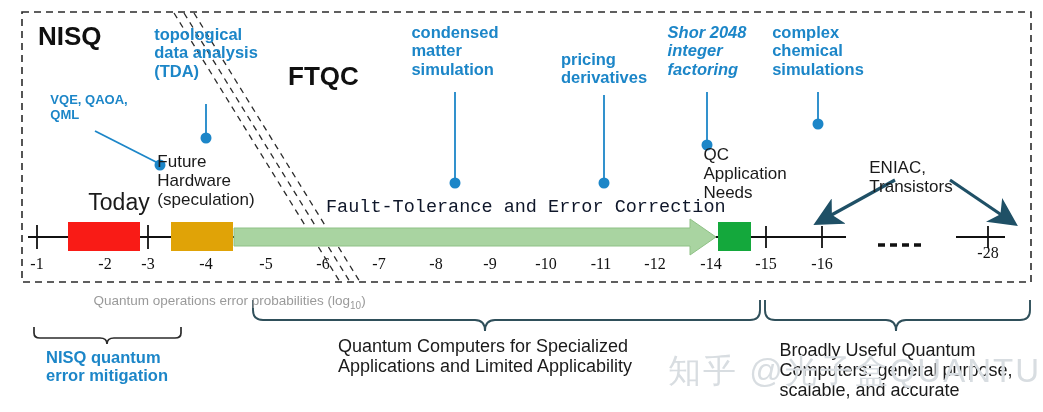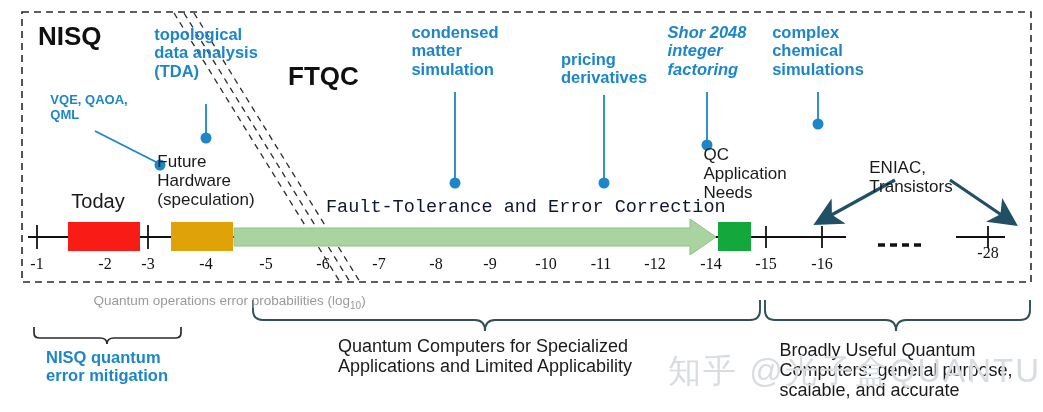--- a/index.html
+++ b/index.html
@@ -119,21 +119,21 @@
   <div class="txt black-plain ctr" style="left: 206px; top: 152px; font-size: 17px; white-space: pre;">Future
 Hardware
 (speculation)</div>
   <div class="txt black-plain ctr" style="left: 745px; top: 145px; font-size: 17px; white-space: pre;">QC
 Application
 Needs</div>
   <div class="txt black-plain ctr" style="left: 911px; top: 158px; font-size: 17px; white-space: pre;">ENIAC,
 Transistors</div>
 
   <div class="txt serif-lbl" style="left:310px;top:198px;font-size:18.5px;">Fault-Tolerance and Error Correction</div>
-  <div class="txt black-plain ctr" style="left:98px;top:190px;font-size:20px;">Today</div>
+  <div class="txt black-plain ctr" style="left:119px;top:190px;font-size:23px;">Today</div>
 
   <div class="txt tick-lbl ctr" style="left:37px;top:255px;">-1</div>
   <div class="txt tick-lbl ctr" style="left:105px;top:255px;">-2</div>
   <div class="txt tick-lbl ctr" style="left:148px;top:255px;">-3</div>
   <div class="txt tick-lbl ctr" style="left:206px;top:255px;">-4</div>
   <div class="txt tick-lbl ctr" style="left:266px;top:255px;">-5</div>
   <div class="txt tick-lbl ctr" style="left:323px;top:255px;">-6</div>
   <div class="txt tick-lbl ctr" style="left:379px;top:255px;">-7</div>
   <div class="txt tick-lbl ctr" style="left:436px;top:255px;">-8</div>
   <div class="txt tick-lbl ctr" style="left:490px;top:255px;">-9</div>

